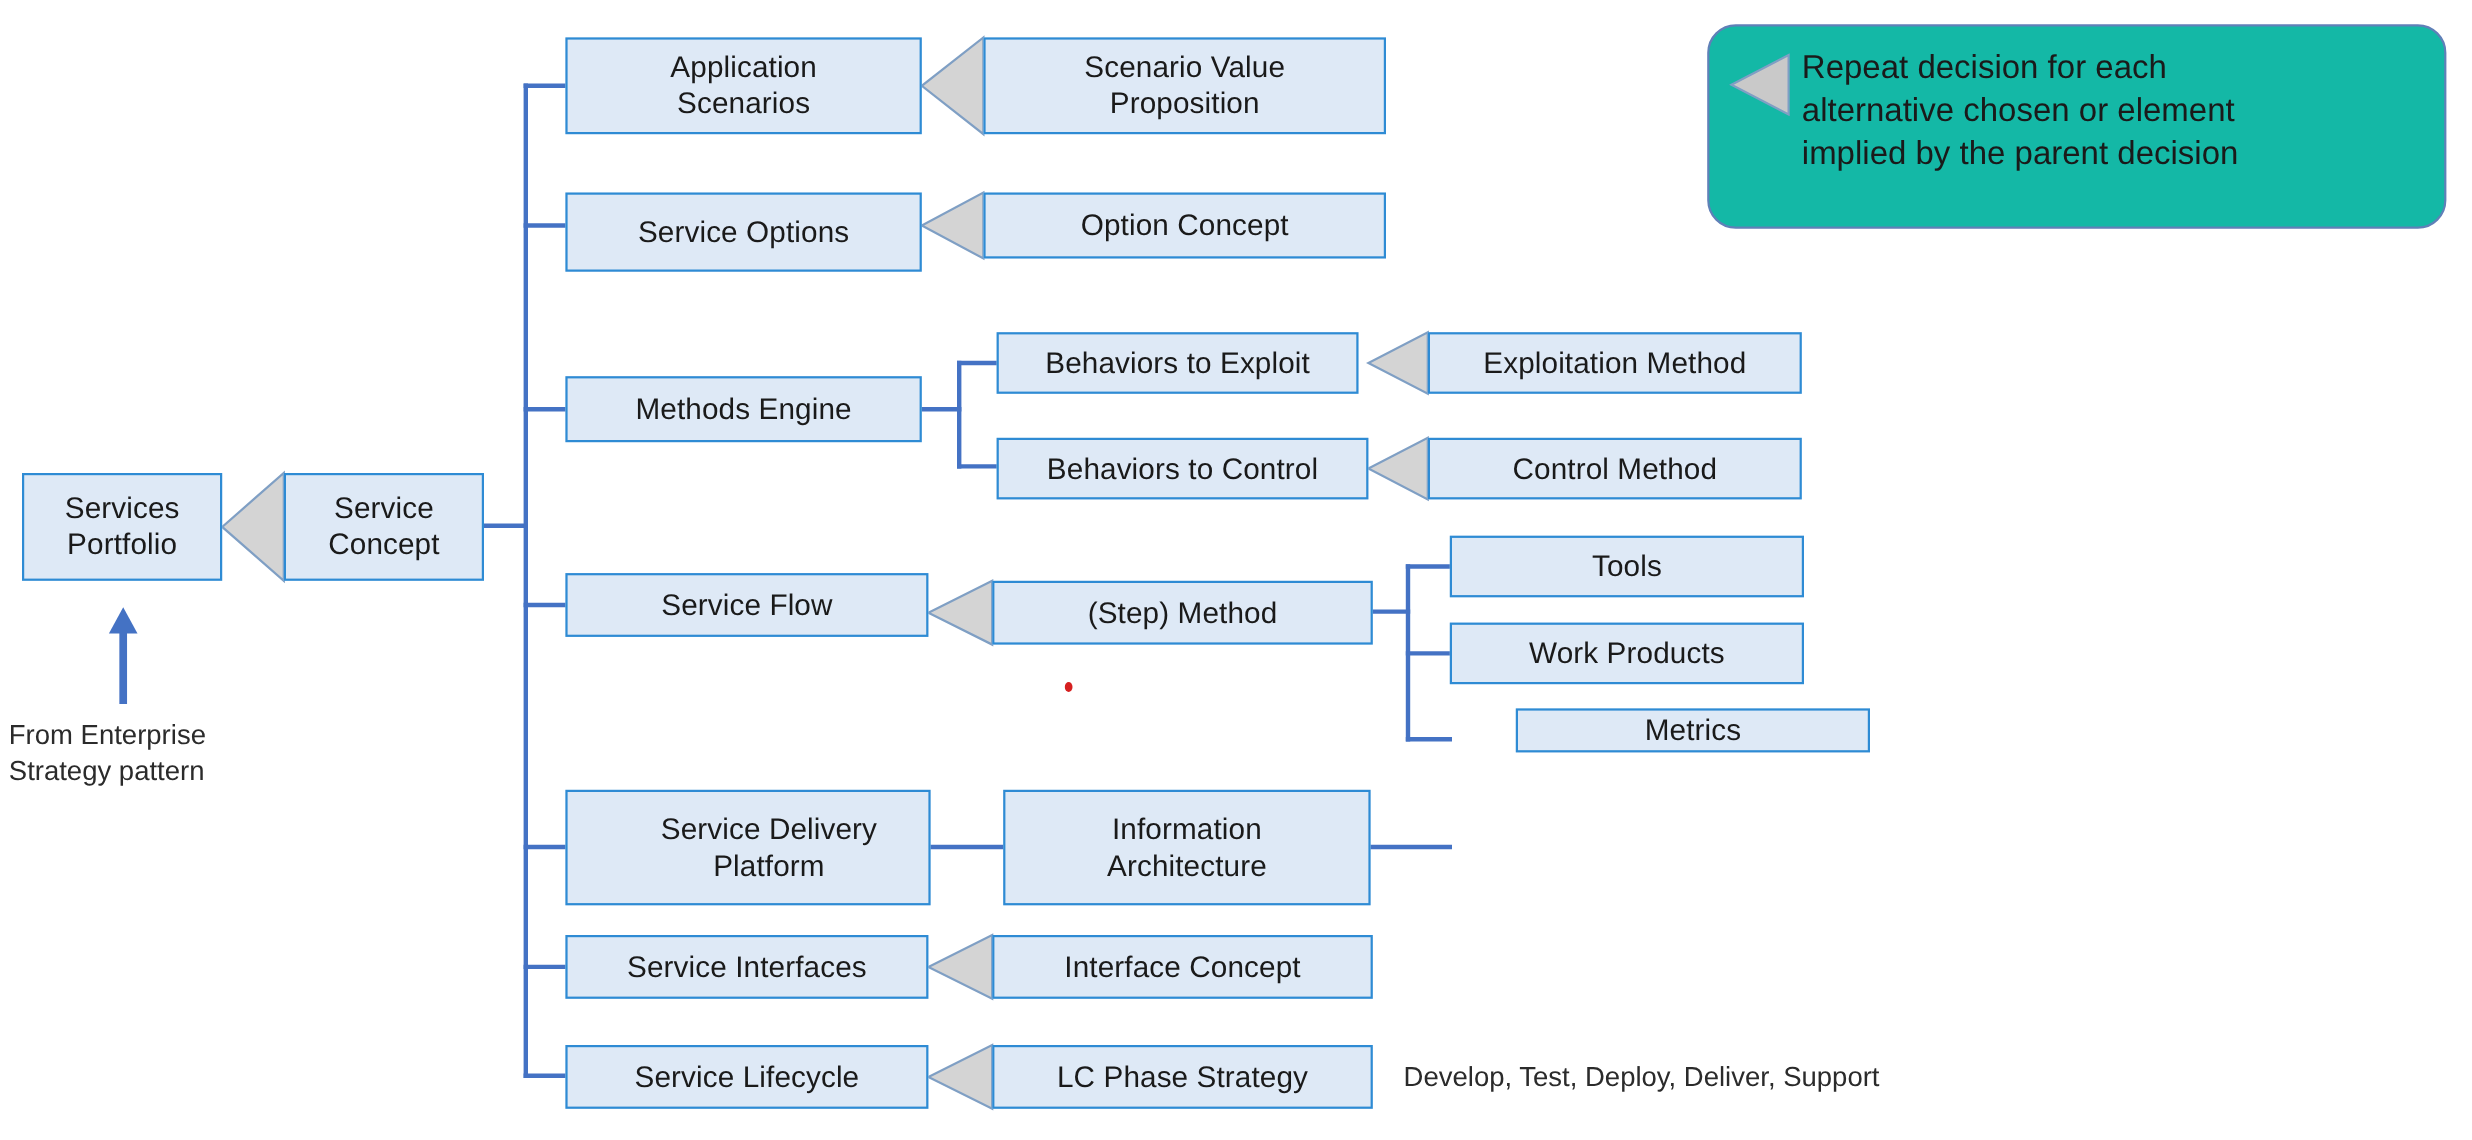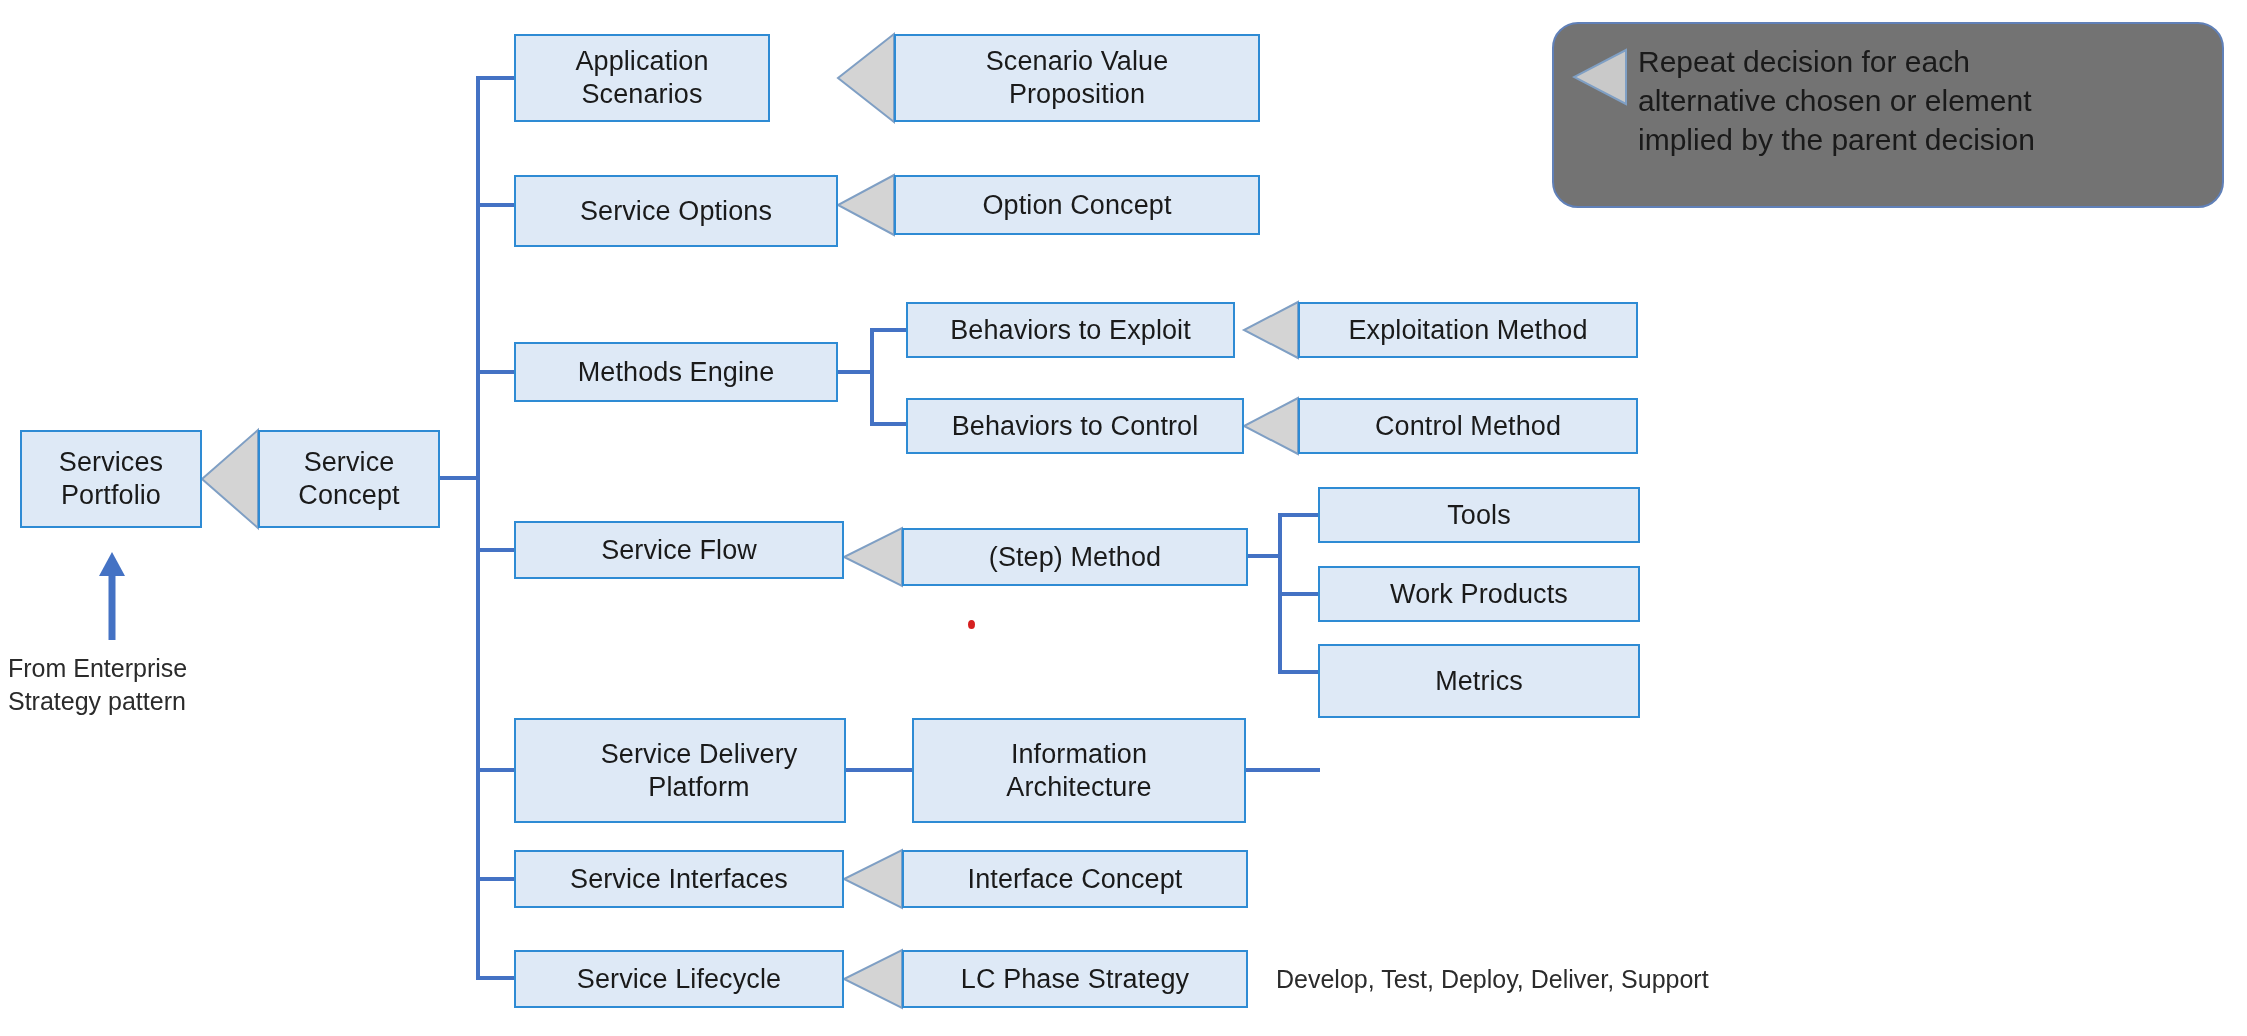--- a/index.html
+++ b/index.html
@@ -44,21 +44,21 @@
     font-size:25px;
     line-height:1.32;
     white-space:pre-line;
     z-index:4;
   }
 
   
   .callout{
     position:absolute;
     box-sizing:border-box;
-    background:#737373;
+    background:#14b8a6;
     border:2px solid #6080b8;
     border-radius:26px;
     z-index:5;
     display:flex;align-items:flex-start;
     padding:16px 22px 18px 18px;
   }
   .callout .ctxt{
     color:#1a1a1a;
     font-size:30px;
     line-height:1.30;
@@ -130,21 +130,21 @@
   </div>
 
   <div class="node" style="left:258px;top:430px;width:182px;height:98px;">
     <span>Service
 Concept</span>
   </div>
 
   <div class="plain" style="left:8px;top:652px;width:260px;font-size:25px;">From Enterprise
 Strategy pattern</div>
 
-  <div class="node" style="left:514px;top:34px;width:256px;height:88px;">
+  <div class="node" style="left:514px;top:34px;width:324px;height:88px;">
     <span>Application
 Scenarios</span>
   </div>
   <div class="tri" style="left:836px;top:32px;width:60px;height:92px;">
     <svg width="60" height="92" viewBox="0 0 60 92">
       <polygon points="58,2 58,90 2,46" fill="#d4d4d4" stroke="#7f9fc4" stroke-width="2"></polygon>
     </svg>
   </div>
   <div class="node" style="left:894px;top:34px;width:366px;height:88px;">
     <span>Scenario Value
@@ -204,21 +204,21 @@
   </div>
 
   <div class="reddot" style="left:968px;top:620px;"></div>
 
   <div class="node" style="left:1318px;top:487px;width:322px;height:56px;">
     <span>Tools</span>
   </div>
   <div class="node" style="left:1318px;top:566px;width:322px;height:56px;">
     <span>Work Products</span>
   </div>
-  <div class="node" style="left:1318px;top:644px;width:322px;height:74px;">
+  <div class="node" style="left:1378px;top:644px;width:322px;height:40px;">
     <span>Metrics</span>
   </div>
 
   <div class="node" style="left:514px;top:718px;width:332px;height:105px;padding-left:44px;">
     <span>Service Delivery
 Platform</span>
   </div>
   <div class="node" style="left:912px;top:718px;width:334px;height:105px;">
     <span>Information
 Architecture</span>

